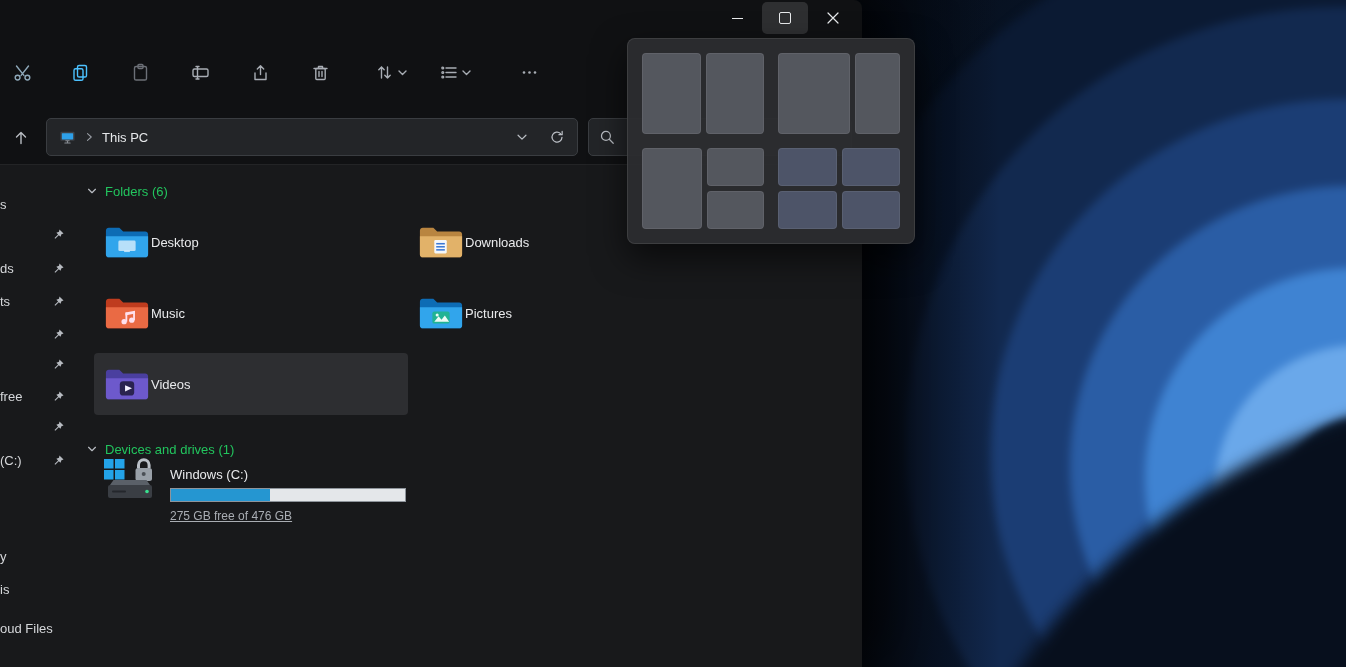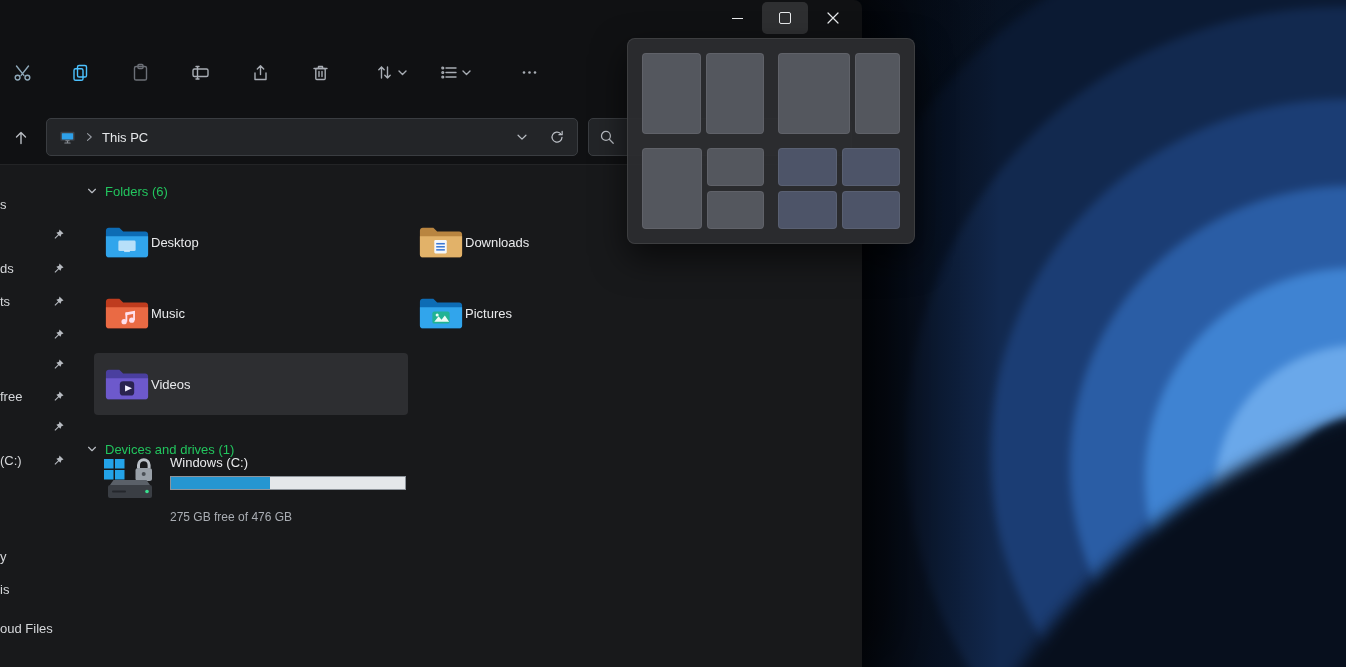--- a/index.html
+++ b/index.html
@@ -90,24 +90,24 @@
   .folder-grid{position:absolute;left:22px;top:46px;display:grid;
     grid-template-columns:314px 314px;grid-auto-rows:62px;row-gap:9px;}
   .tile{display:flex;align-items:center;gap:1px;padding:0 10px;border-radius:4px;}
   .tile.selected{background:var(--selection-bg,#2d2e31);}
   .f-icon{width:46px;height:40px;display:flex;align-items:center;justify-content:center;}
   .f-label{font-size:13px;color:var(--text-primary,#e9eaec);}
 
   .drive-row{position:absolute;left:22px;top:284px;display:flex;gap:12px;align-items:flex-start;
     padding:4px 8px;border-radius:4px;}
   .drive-info{display:flex;flex-direction:column;}
-  .drive-name{font-size:13px;color:var(--text-primary,#e9eaec);margin:2px 0 6px;}
+  .drive-name{font-size:13px;color:var(--text-primary,#e9eaec);margin:14px 0 6px;}
   .disk-bar{width:236px;height:14px;background:#e4e7ea;border:1px solid #8e949b;box-sizing:border-box;}
   .disk-fill{height:100%;background:var(--progress-fill,#2596d1);}
-  .drive-free{font-size:12px;color:var(--text-secondary,#a9adb3);margin-top:20px;}
+  .drive-free{font-size:12px;color:var(--text-secondary,#a9adb3);margin-top:7px;text-decoration:underline;}
 
   
   .snap-flyout{position:absolute;left:627px;top:38px;width:288px;height:206px;z-index:3;
     box-sizing:border-box;background:rgba(43,44,48,.97);border:1px solid rgba(255,255,255,.09);
     border-radius:8px;box-shadow:0 14px 34px rgba(0,0,0,.6);padding:14px;
     display:grid;grid-template-columns:1fr 1fr;grid-template-rows:1fr 1fr;gap:14px;}
   .snap-cell{display:flex;gap:5px;border:none;background:transparent;padding:0;border-radius:6px;}
   .snap-cell .sr{flex:1;background:#54575e;border-radius:4px;border:1px solid rgba(255,255,255,.07);}
   .snap-cell .col{flex:1;display:flex;flex-direction:column;gap:5px;}
   .snap-cell .col .sr{flex:1;}

